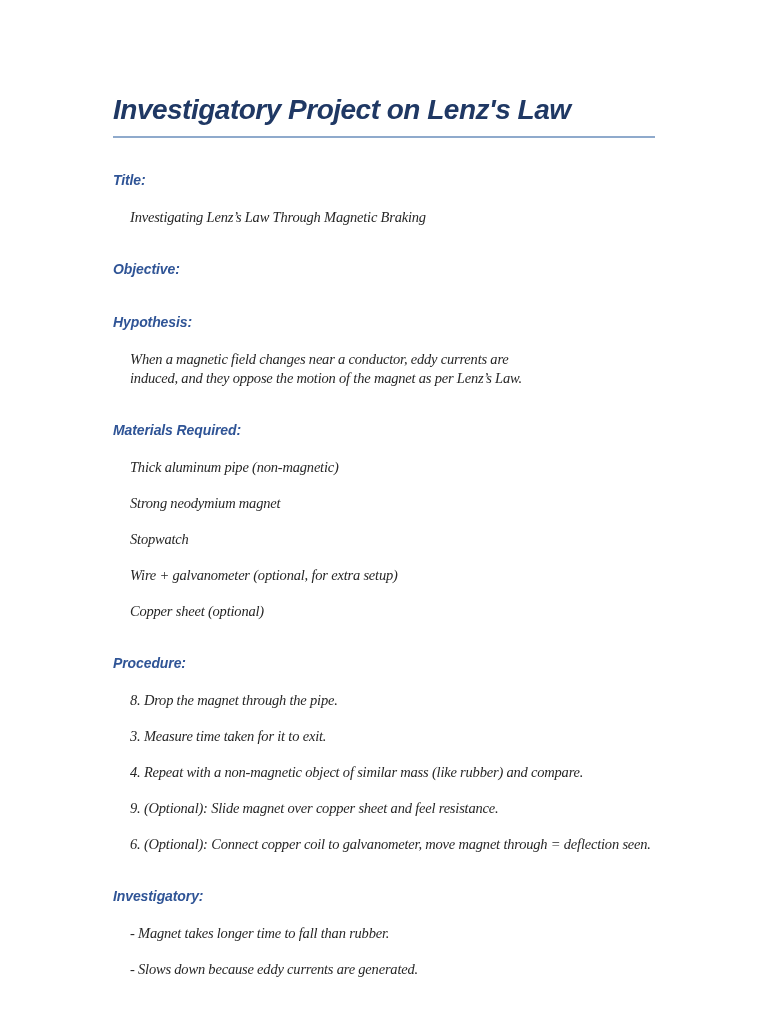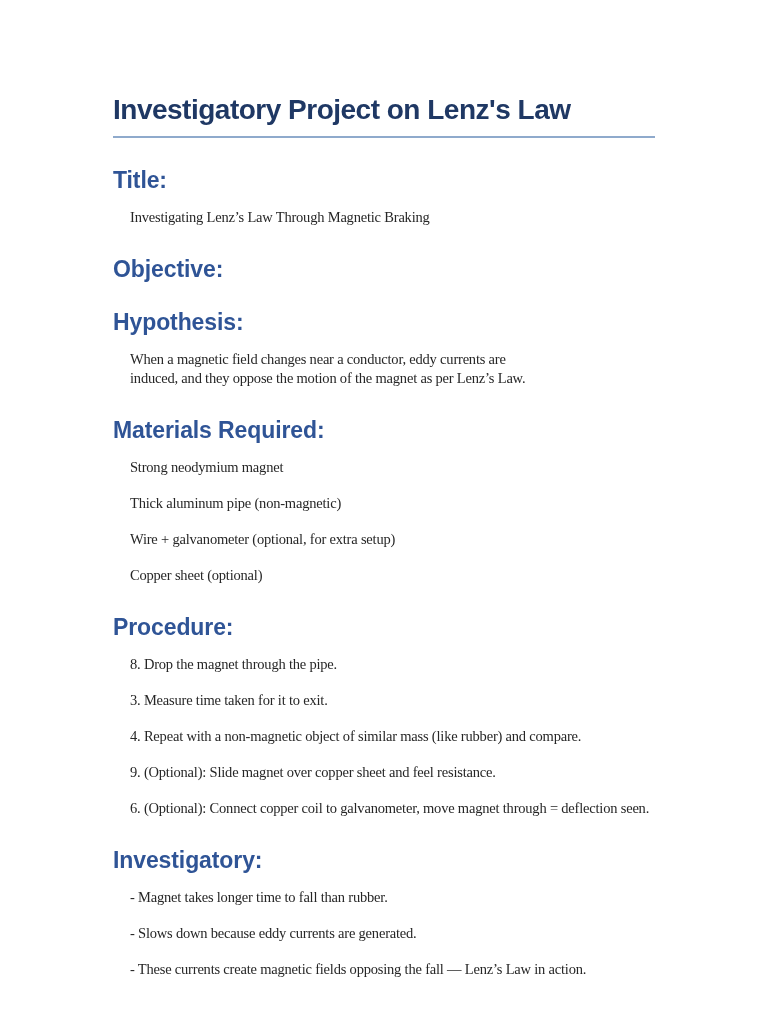--- a/index.html
+++ b/index.html
@@ -11,20 +11,21 @@
     height: 1024px;
     background: var(--page-bg, #ffffff);
     overflow: hidden;
     font-family: "Liberation Serif", serif;
   }
   .page {
     box-sizing: border-box;
     width: 677px;
     height: 1024px;
     padding: 93px 103px 0 113px;
+    font-style: italic;
   }
   h1.doc-title {
     margin: 0;
     font-family: "Liberation Sans", sans-serif;
     font-weight: 600;
     font-size: 28px;
     line-height: 34px;
     letter-spacing: -0.5px;
     color: var(--title-color, #1F3864);
   }
@@ -34,21 +35,21 @@
     border-top: 2px solid var(--rule-color, #8FAACC);
     margin-top: 9px;
   }
   section.doc-section {
     margin-top: 32px;
   }
   h2.section-heading {
     margin: 0 0 5px 0;
     font-family: "Liberation Sans", sans-serif;
     font-weight: bold;
-    font-size: 23px;
+    font-size: 14px;
     line-height: 21px;
     letter-spacing: -0.1px;
     color: var(--heading-color, #2F5496);
   }
   p.body-line {
     margin: 17px;
     font-size: 14.5px;
     line-height: 19px;
     letter-spacing: -0.2px;
     color: var(--body-color, #262626);
@@ -78,35 +79,35 @@
     <h2 class="section-heading">Objective:</h2>
   </section>
 
   <section class="doc-section">
     <h2 class="section-heading">Hypothesis:</h2>
     <p class="body-line wrap">When a magnetic field changes near a conductor, eddy currents are induced, and they oppose the motion of the magnet as per Lenz’s Law.</p>
   </section>
 
   <section class="doc-section">
     <h2 class="section-heading">Materials Required:</h2>
+    <p class="body-line">Thick aluminum pipe (non-magnetic)</p>
     <p class="body-line">Strong neodymium magnet</p>
-    <p class="body-line">Thick aluminum pipe (non-magnetic)</p>
+    <p class="body-line">Stopwatch</p>
     <p class="body-line">Wire + galvanometer (optional, for extra setup)</p>
     <p class="body-line">Copper sheet (optional)</p>
   </section>
 
   <section class="doc-section">
     <h2 class="section-heading">Procedure:</h2>
     <p class="body-line">8. Drop the magnet through the pipe.</p>
     <p class="body-line">3. Measure time taken for it to exit.</p>
     <p class="body-line">4. Repeat with a non-magnetic object of similar mass (like rubber) and compare.</p>
     <p class="body-line">9. (Optional): Slide magnet over copper sheet and feel resistance.</p>
     <p class="body-line">6. (Optional): Connect copper coil to galvanometer, move magnet through = deflection seen.</p>
   </section>
 
   <section class="doc-section">
     <h2 class="section-heading">Investigatory:</h2>
     <p class="body-line">- Magnet takes longer time to fall than rubber.</p>
     <p class="body-line">- Slows down because eddy currents are generated.</p>
-    <p class="body-line">- These currents create magnetic fields opposing the fall — Lenz’s Law in action.</p>
   </section>
 
 </div>
 
 </body></html>

